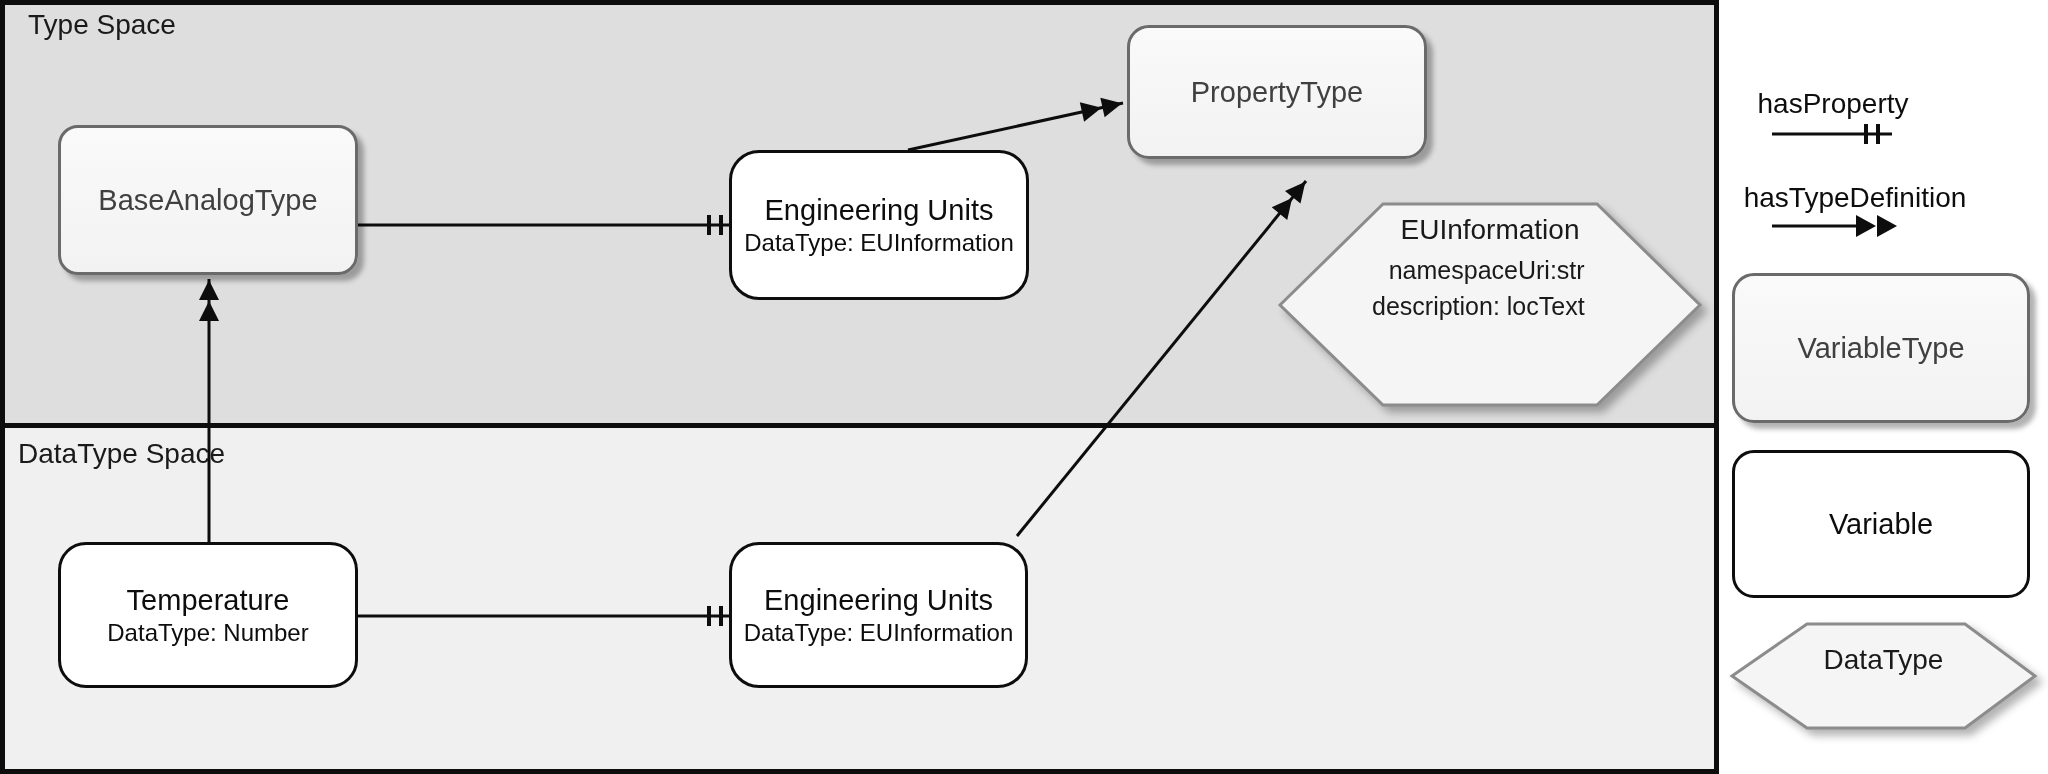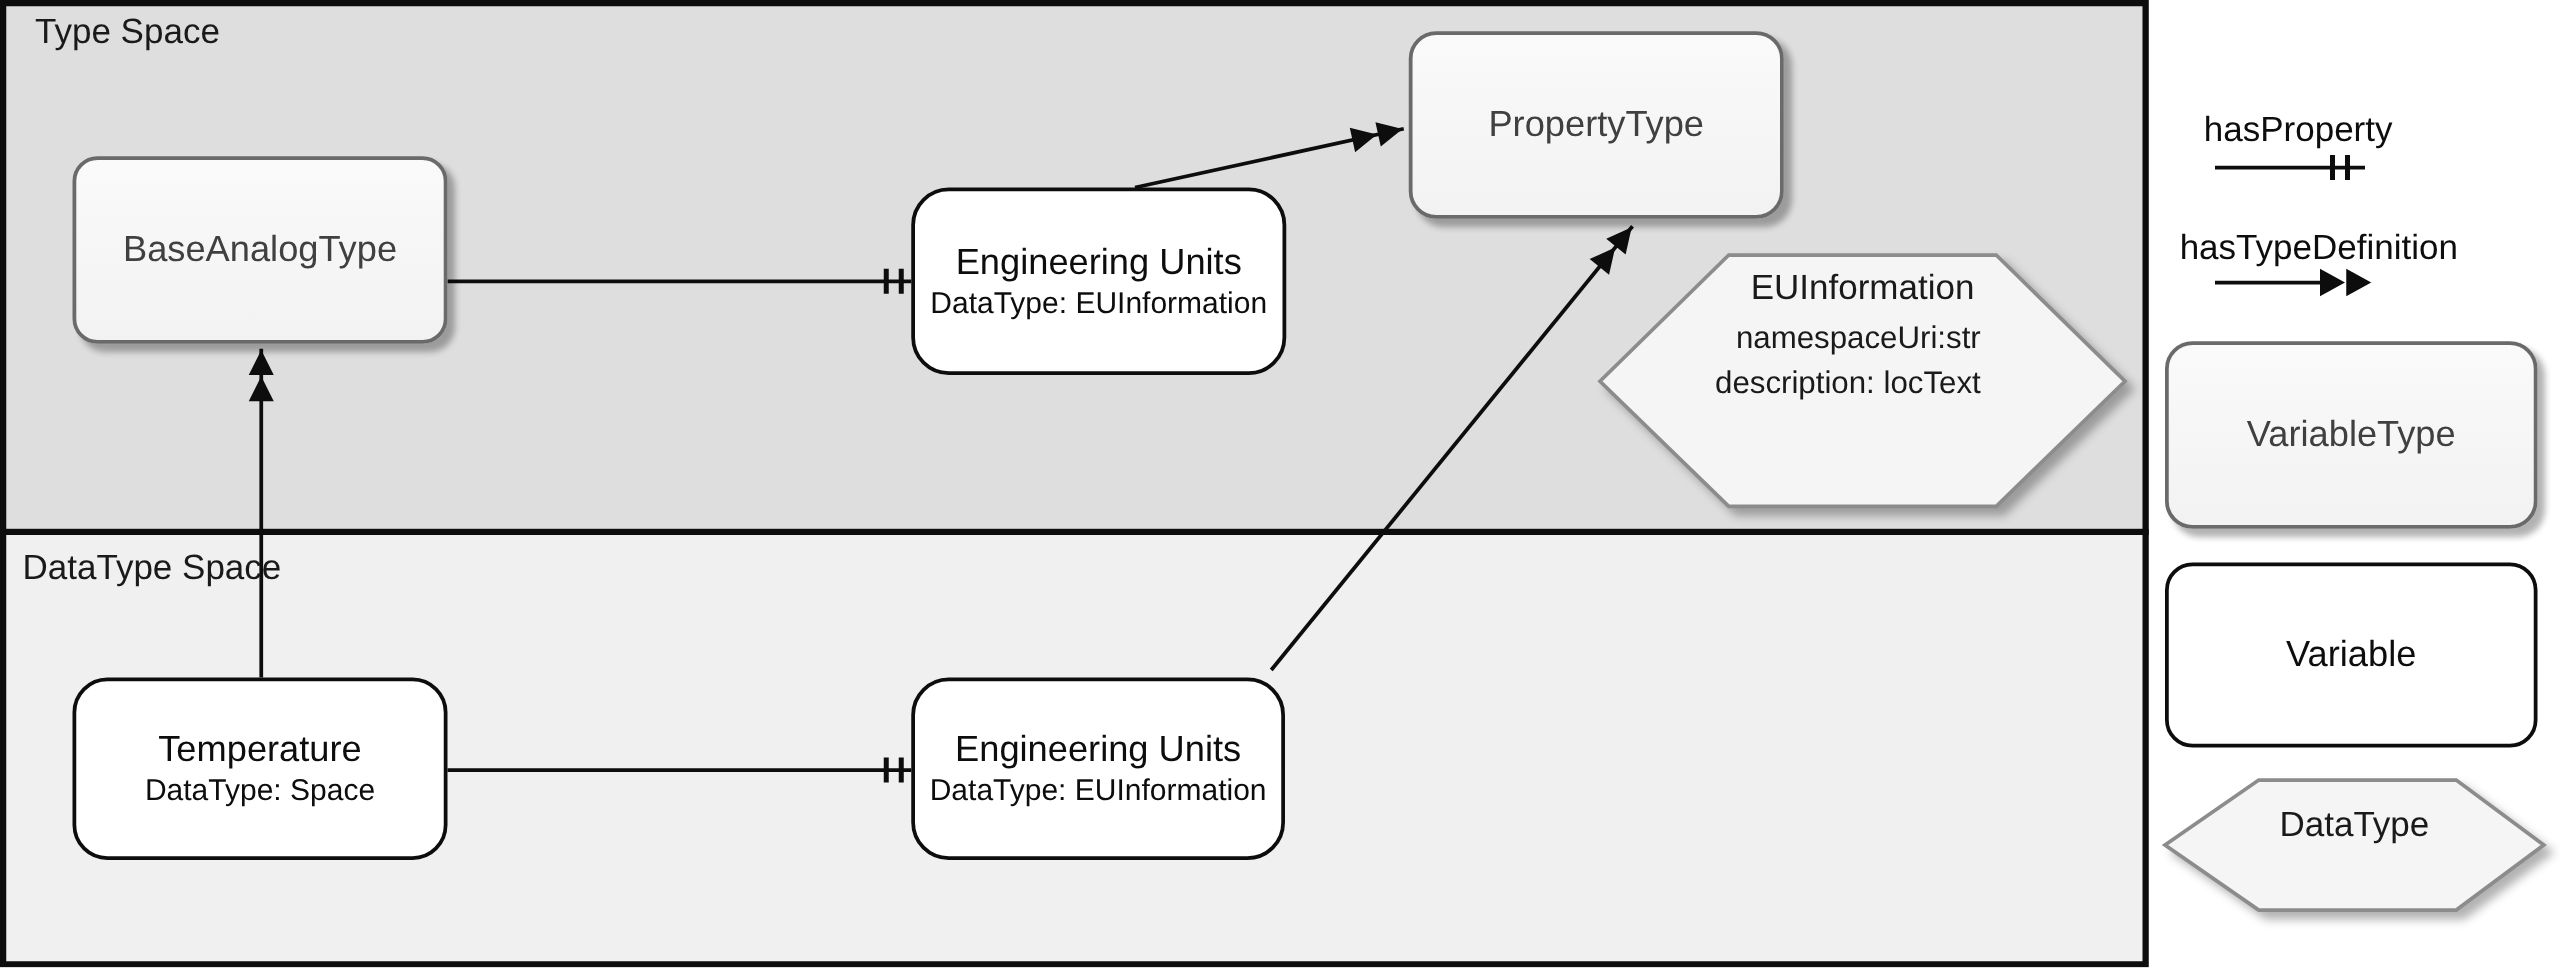--- a/index.html
+++ b/index.html
@@ -28,38 +28,38 @@
     background:linear-gradient(180deg, #fafafa 0%, var(--type-node-fill, #f2f2f2) 100%);
     border:3px solid var(--type-node-border, #6a6a6a);
     box-shadow:6px 6px 5px rgba(0,0,0,0.30);
     color:#404040;
   }
   .node-white { background:var(--instance-node-fill, #ffffff); border:3px solid var(--instance-node-border, #0d0d0d); color:#0d0d0d; }
   .node-title { font-size:29px; line-height:36px; white-space:nowrap; }
   .node-subtitle { font-size:24px; line-height:30px; white-space:nowrap; }
 
   .n-base { left:58px; top:125px; width:300px; height:150px; border-radius:20px; }
-  .n-prop { left:1127px; top:25px; width:300px; height:150px; border-radius:22px; }
+  .n-prop { left:1127px; top:25px; width:300px; height:134px; border-radius:22px; }
   .n-eu-type { left:729px; top:150px; width:300px; height:150px; border-radius:30px; }
   .n-temp { left:58px; top:542px; width:300px; height:146px; border-radius:28px; }
   .n-eu-inst { left:729px; top:542px; width:299px; height:146px; border-radius:30px; }
 
   
   .hex-node { position:absolute; z-index:2; }
   .hex-node svg { position:absolute; left:0; top:0; overflow:visible; }
   .hex-shape { fill:var(--datatype-fill, #f5f5f5); stroke:var(--datatype-border, #8c8c8c); stroke-width:3; }
   .hex-shadow { filter:drop-shadow(6px 6px 4px rgba(0,0,0,0.30)); }
   .hex-euinfo { left:1278px; top:202px; width:424px; height:205px; }
   .hex-euinfo-title { position:absolute; left:0; top:12px; width:100%; text-align:center; font-size:28px; color:#1a1a1a; }
   .hex-euinfo-attrs { position:absolute; left:94px; top:50px; font-size:25px; line-height:36px; color:#1a1a1a; text-align:right; white-space:nowrap; }
   .hex-content { position:relative; z-index:1; }
 
   
   .legend-label { position:absolute; z-index:2; font-size:28px; color:#0d0d0d; text-align:center; white-space:nowrap; }
-  .l-hasprop { left:1752px; top:88px; width:162px;text-align:right; }
+  .l-hasprop { left:1752px; top:88px; width:162px; }
   .l-hastd { left:1735px; top:182px; width:240px; }
   .glyph { position:absolute; z-index:2; }
   .g-hasprop { left:1770px; top:120px; }
   .g-hastd { left:1770px; top:211px; }
   .l-vartype { left:1732px; top:273px; width:298px; height:150px; border-radius:22px; }
   .l-var { left:1732px; top:450px; width:298px; height:148px; border-radius:22px; }
   .hex-datatype { left:1730px; top:622px; width:307px; height:76px;text-decoration:underline; }
   .hex-datatype-label { position:absolute; left:0; top:0; width:100%; height:100%; display:flex; align-items:center; justify-content:center; font-size:28px; color:#1a1a1a; }
 
   .conn { stroke:var(--line-color, #0d0d0d); stroke-width:3; fill:none; }
@@ -104,21 +104,21 @@
       <span class="node-title">PropertyType</span>
     </div>
 
     <div class="node node-white n-eu-type">
       <span class="node-title">Engineering Units</span>
       <span class="node-subtitle">DataType: EUInformation</span>
     </div>
 
     <div class="node node-white n-temp">
       <span class="node-title">Temperature</span>
-      <span class="node-subtitle">DataType: Space</span>
+      <span class="node-subtitle">DataType: Number</span>
     </div>
 
     <div class="node node-white n-eu-inst">
       <span class="node-title">Engineering Units</span>
       <span class="node-subtitle">DataType: EUInformation</span>
     </div>
 
     <div class="hex-node hex-euinfo">
       <svg width="424" height="205" viewBox="0 0 424 205" class="hex-shadow">
         <polygon class="hex-shape" points="2,103 105,2 319,2 422,103 319,203 105,203"></polygon>

